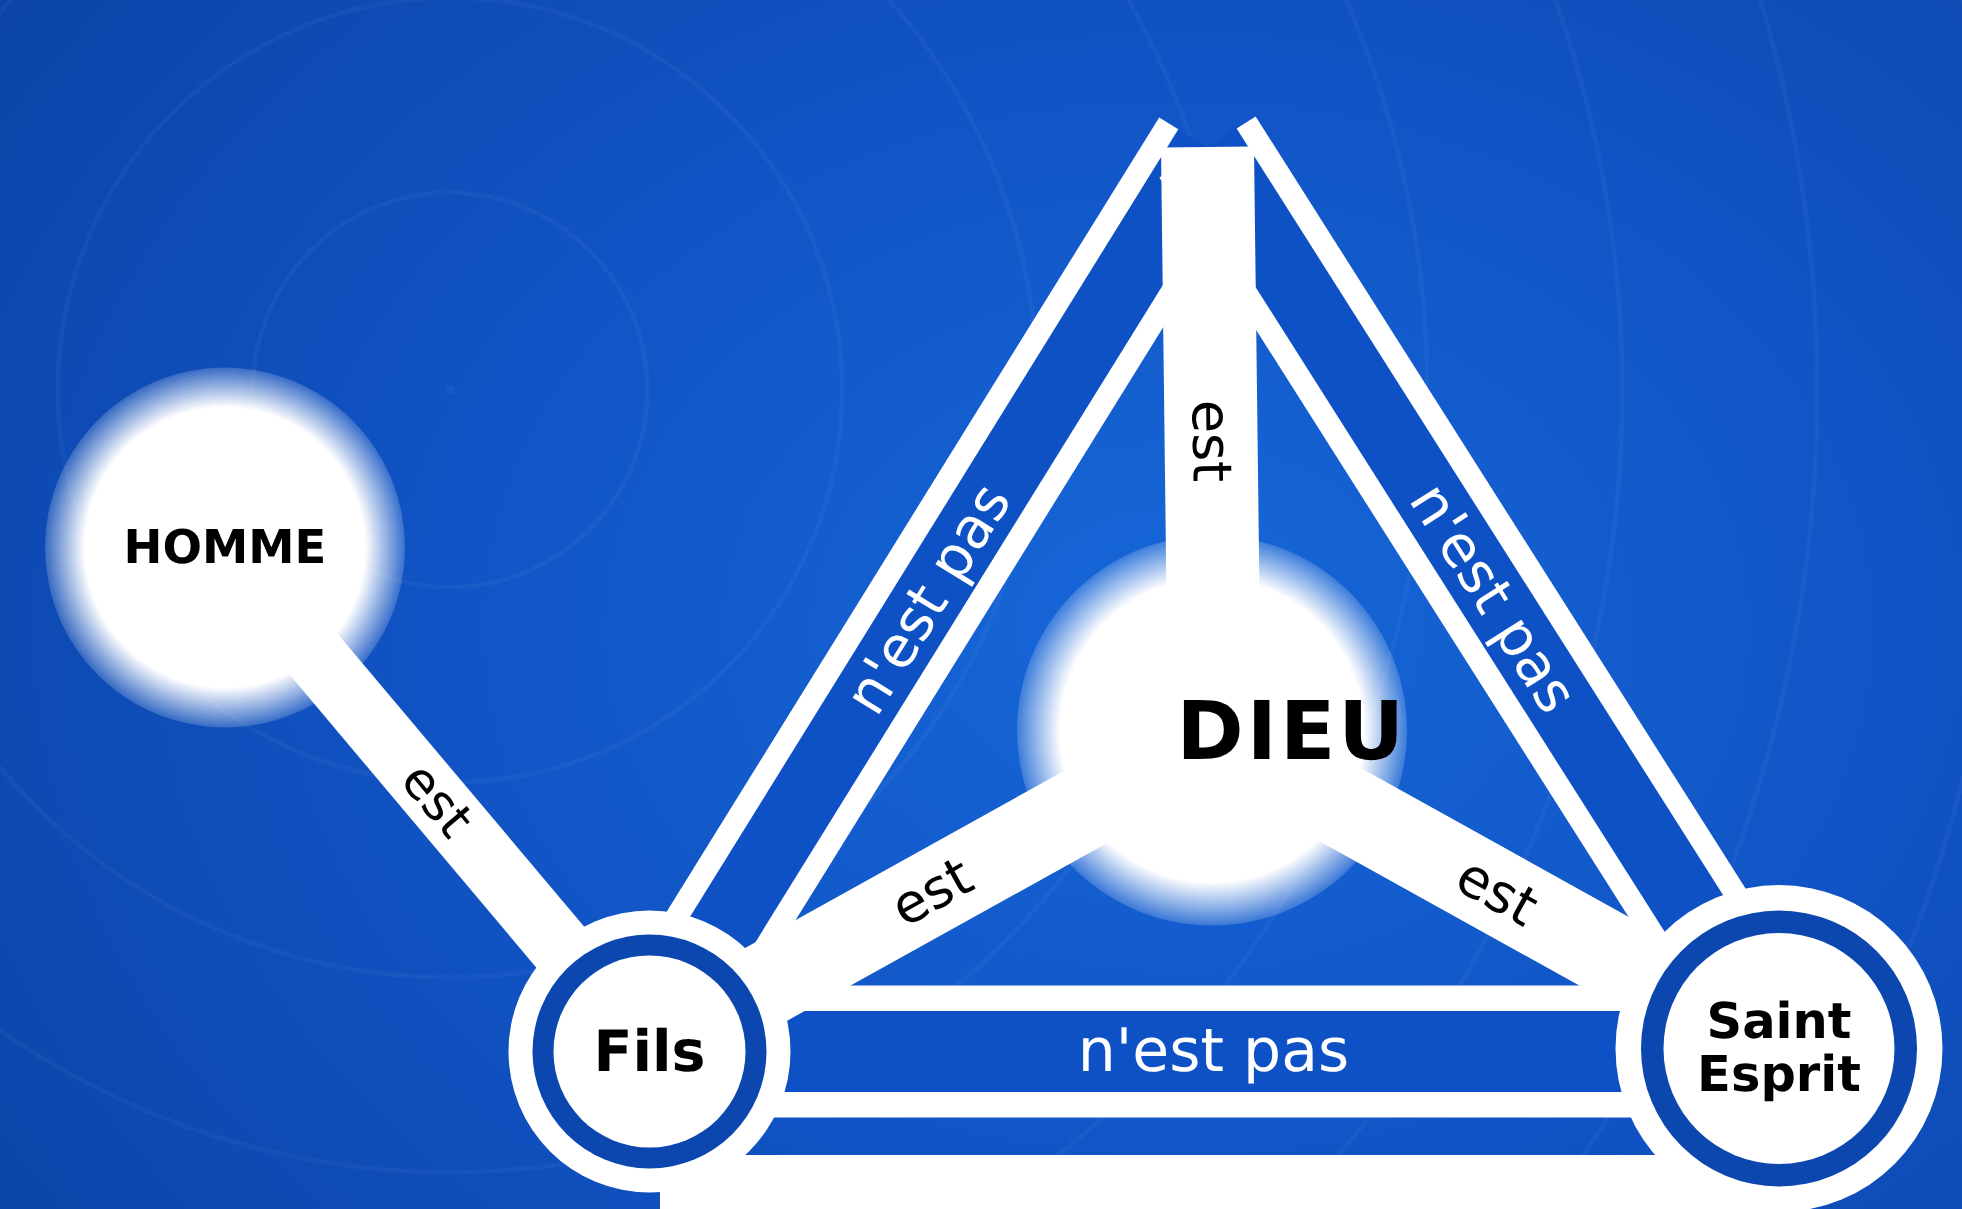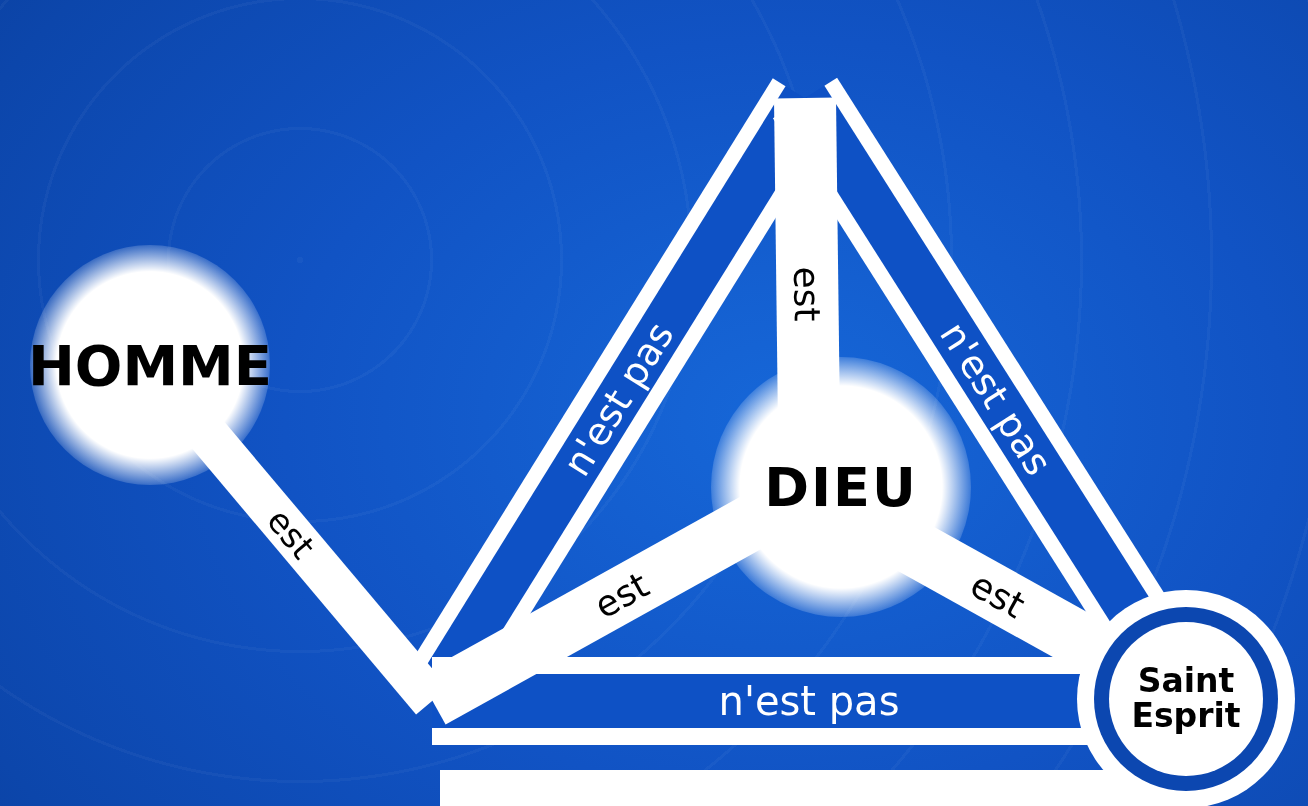--- a/index.html
+++ b/index.html
@@ -49,22 +49,22 @@
   }
 
   
   .blob{
     position:absolute; z-index:2;
     display:flex;align-items:center;justify-content:center;
     border-radius:50%;
     background:radial-gradient(circle, #ffffff 0%, #ffffff 55%, rgba(255,255,255,0) 74%);
     color:#000; font-weight:bold; text-align:center;
   }
-  #blob-dieu { left:711px; top:357px; width:260px; height:260px; font-size:54px; letter-spacing:2px; }
-  #blob-homme{ left:30px;  top:245px; width:240px; height:240px; font-size:56px; }
+  #blob-dieu { left:678px; top:357px; width:260px; height:260px; font-size:54px; letter-spacing:2px;justify-content:flex-end; }
+  #blob-homme{ left:30px;  top:245px; width:240px; height:240px; font-size:31px; }
 
   
   .node{
     position:absolute; z-index:3;
     border-radius:50%;
     background:#ffffff;
     display:flex;align-items:center;justify-content:center;
     color:#000; font-weight:bold; text-align:center;
   }
   #node-pere{
@@ -112,18 +112,21 @@
     <span>est</span>
   </div>
 
   <div class="blob" id="blob-dieu">
     <span>DIEU</span>
   </div>
   <div class="blob" id="blob-homme">
     <span>HOMME</span>
   </div>
 
+  <div class="node" id="node-fils">
+    <span>Fils</span>
+  </div>
   <div class="node" id="node-se">
     <span>Saint
 Esprit</span>
   </div>
 
 </div>
 
 </body></html>

